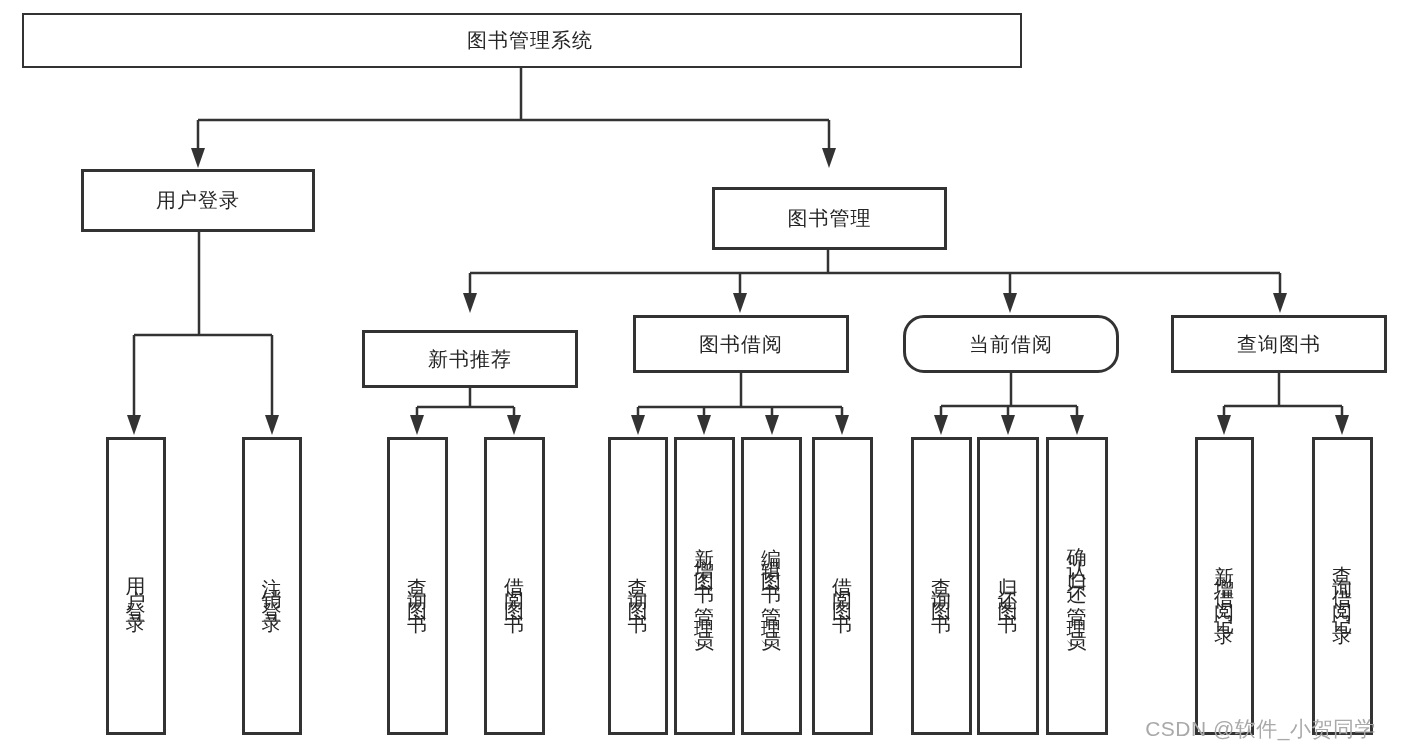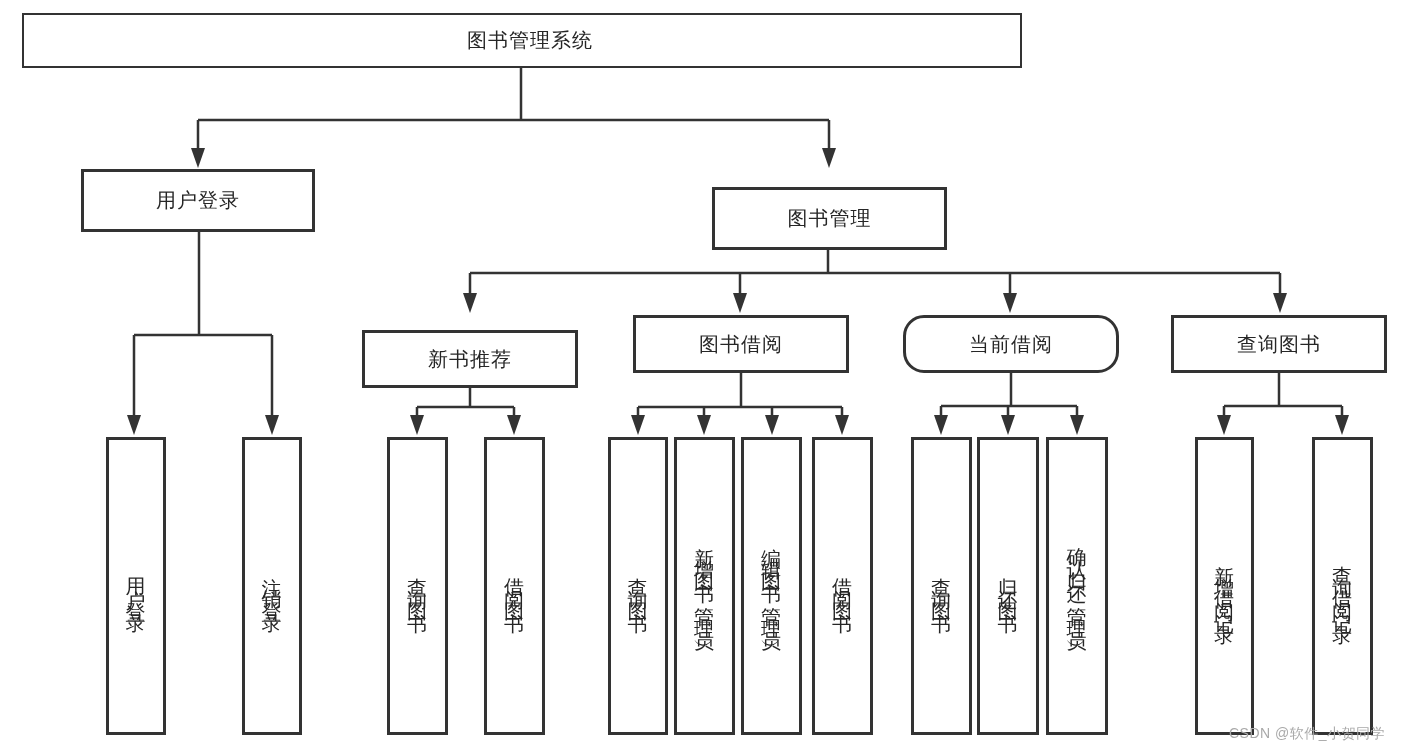--- a/index.html
+++ b/index.html
@@ -66,23 +66,23 @@
   .lf6  { left: 674px;  width: 61px; }
   .lf7  { left: 741px;  width: 61px; }
   .lf8  { left: 812px;  width: 61px; }
   .lf9  { left: 911px;  width: 61px; }
   .lf10 { left: 977px;  width: 62px; }
   .lf11 { left: 1046px; width: 62px; }
   .lf12 { left: 1195px; width: 59px; }
   .lf13 { left: 1312px; width: 61px; }
   .watermark {
     position: absolute;
-    right: 20px;
+    right: 29px;
     bottom: 4px;
-    font-size: 14px;
+    font-size: 21px;
     letter-spacing: 0.5px;
     color: var(--watermark);
     z-index: 5;
   }
 </style>
 </head>
 <body>
 
 <div class="canvas">
 

